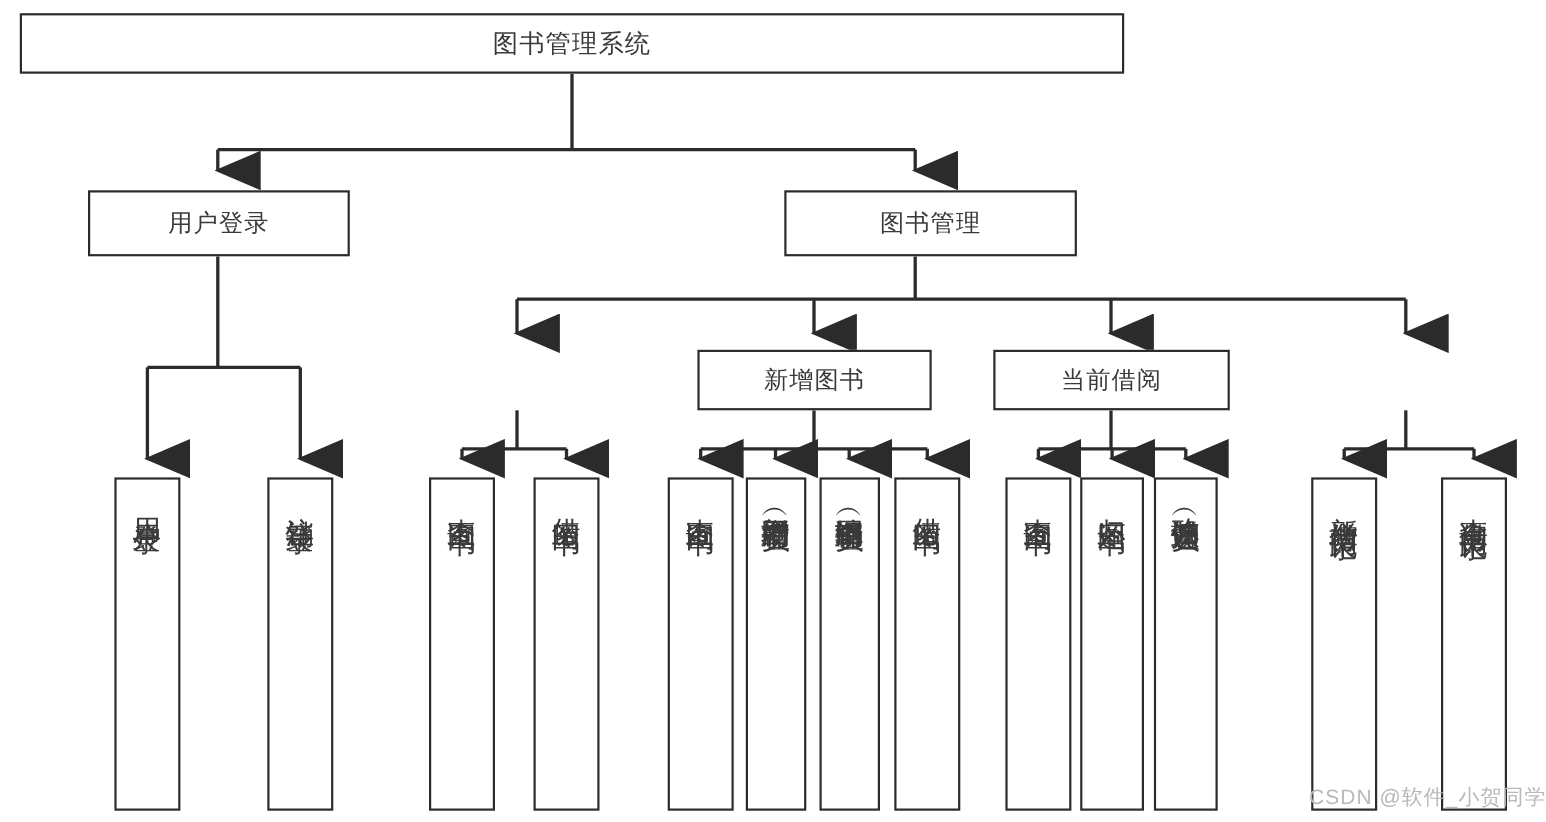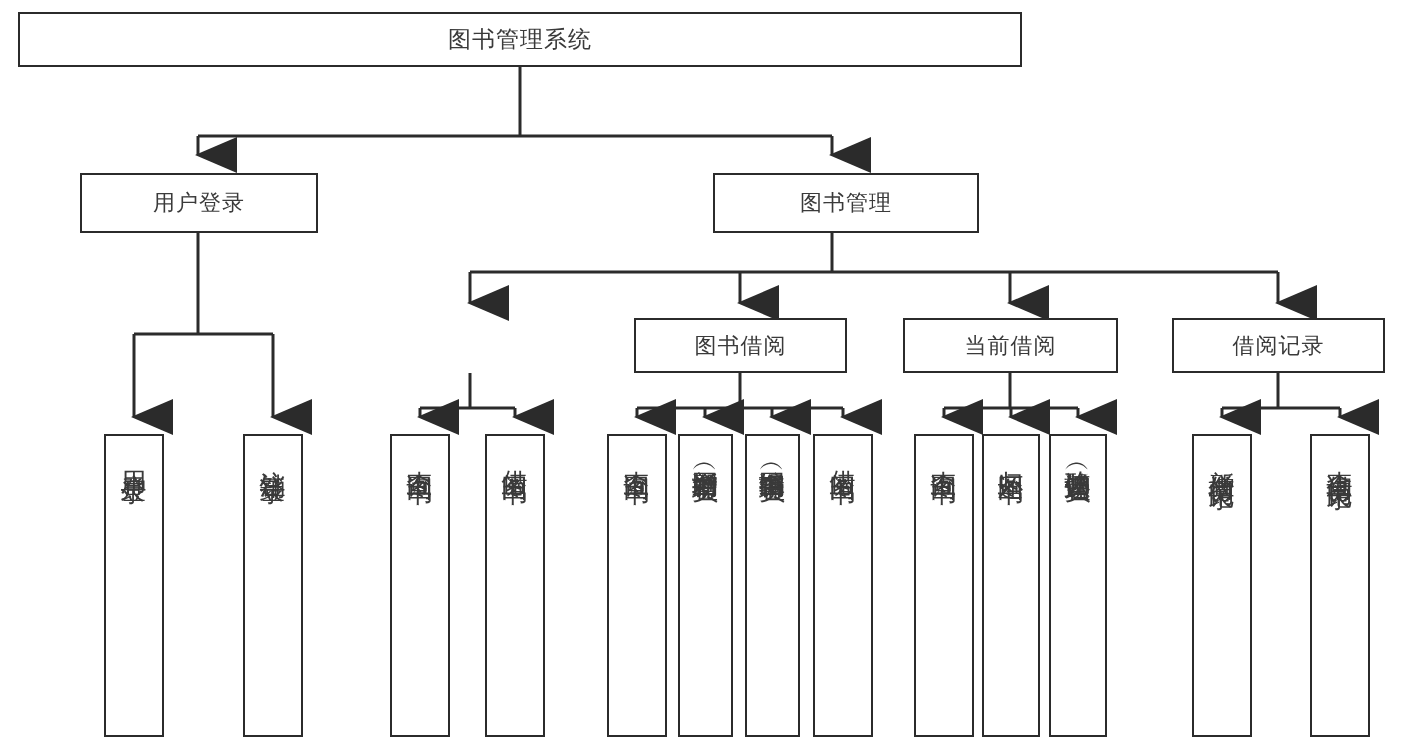--- a/index.html
+++ b/index.html
@@ -115,27 +115,24 @@
   </div>
 
   <div class="node h-node" style="left:80px;top:173px;width:238px;height:60px;">
     <span class="lbl">用户登录</span>
   </div>
   <div class="node h-node" style="left:713px;top:173px;width:266px;height:60px;">
     <span class="lbl">图书管理</span>
   </div>
 
   <div class="node h-node" style="left:634px;top:318px;width:213px;height:55px;">
-    <span class="lbl">图书借阅</span>
+    <span class="lbl">新增图书</span>
   </div>
   <div class="node h-node" style="left:903px;top:318px;width:215px;height:55px;align-items:center;">
     <span class="lbl">当前借阅</span>
-  </div>
-  <div class="node h-node" style="left:1172px;top:318px;width:213px;height:55px;">
-    <span class="lbl">借阅记录</span>
   </div>
 
   <div class="node v-node" style="left:104px;top:434px;width:60px;height:303px;">
     <span class="lbl">用户登录</span>
   </div>
   <div class="node v-node" style="left:243px;top:434px;width:60px;height:303px;">
     <span class="lbl">注销登录</span>
   </div>
 
   <div class="node v-node" style="left:390px;top:434px;width:60px;height:303px;">
@@ -168,14 +165,15 @@
     <span class="lbl">确认归还（管理员）</span>
   </div>
 
   <div class="node v-node" style="left:1192px;top:434px;width:60px;height:303px;">
     <span class="lbl">新增借阅记录</span>
   </div>
   <div class="node v-node" style="left:1310px;top:434px;width:60px;height:303px;">
     <span class="lbl">查询借阅记录</span>
   </div>
 
+  <div class="watermark">CSDN @软件_小贺同学</div>
 
 </div>
 
 </body></html>

